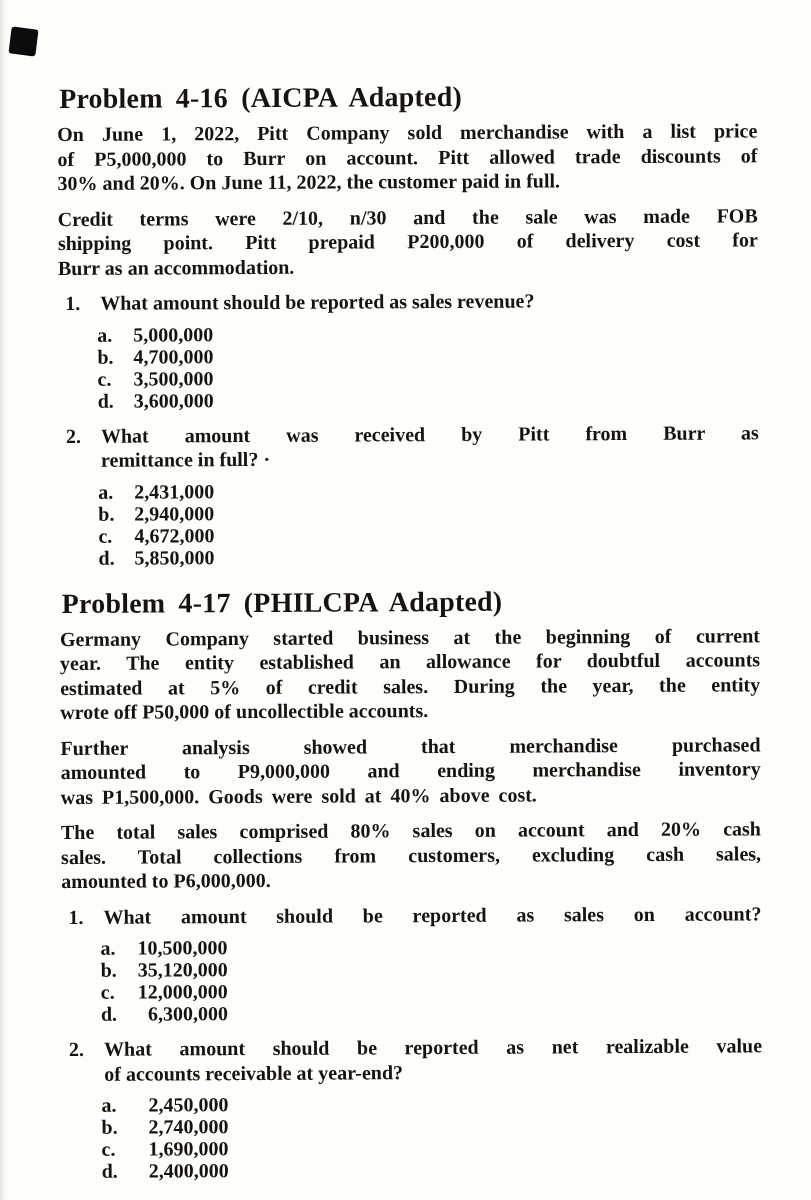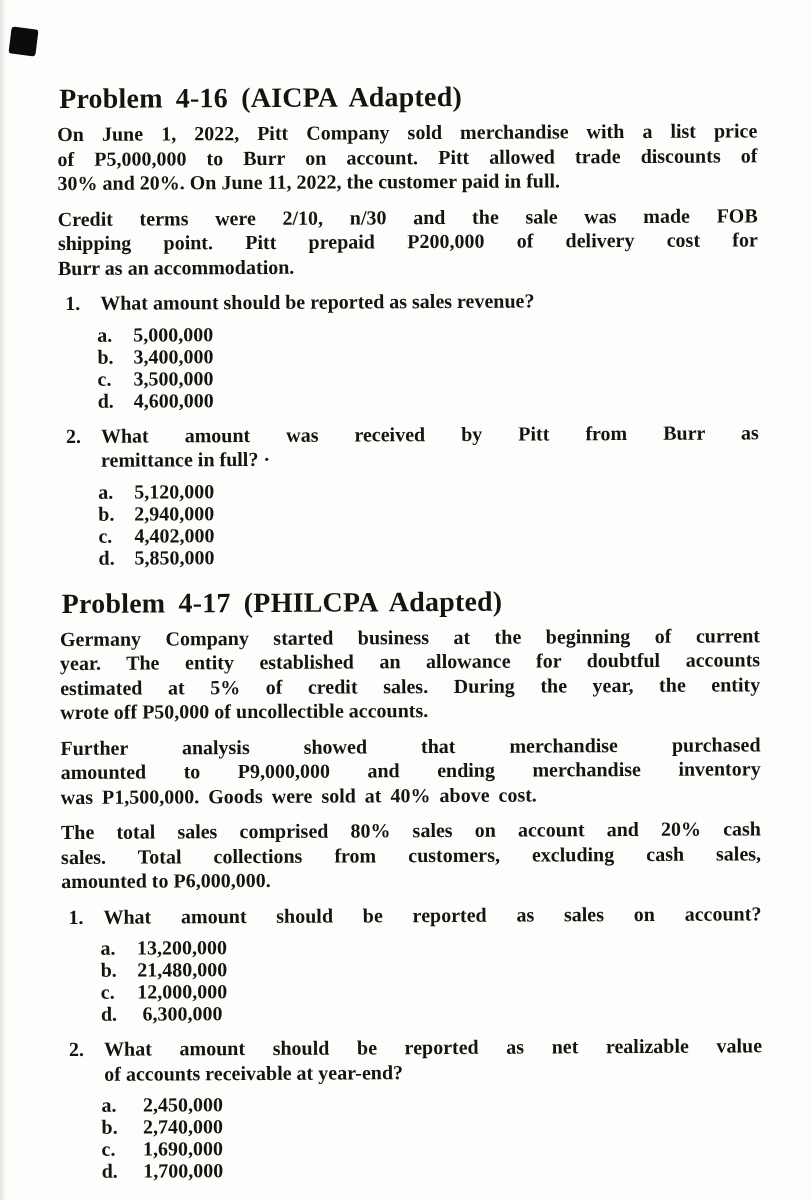--- a/index.html
+++ b/index.html
@@ -51,21 +51,21 @@
     font-size: 20px; line-height: 24.5px;
     margin: 10px 0 0 0;
   }
   .question.q2 { margin-top: 12px; }
   .qnum { position: absolute; left: 7px; top: 0; }
   .opts {
     margin: 8px 0 10px 39px;
     font-size: 20px; line-height: 22px;
   }
   .letter { display: inline-block; width: 36px; }
-  .val { display: inline-block; text-align: center; white-space: pre; }
+  .val { display: inline-block; text-align: right; white-space: pre; }
   .problem-1 .val { min-width: 80px; }
   .problem-2 .val { min-width: 91px; }
 </style>
 </head>
 <body>
 
 <div class="page">
   <div class="edge-band"></div>
   <div class="scan-mark"></div>
 
@@ -86,36 +86,36 @@
         </div>
 
       <div class="question">
         <span class="qnum">1.</span>
         <div class="qtext">
             <div class="jline jline-last">What amount should be reported as sales revenue?</div>
           </div>
       </div>
       <div class="opts">
         <div class="opt"><span class="letter">a.</span><span class="val">5,000,000</span></div>
-        <div class="opt"><span class="letter">b.</span><span class="val">3,400,000</span></div>
+        <div class="opt"><span class="letter">b.</span><span class="val">4,700,000</span></div>
         <div class="opt"><span class="letter">c.</span><span class="val">3,500,000</span></div>
-        <div class="opt"><span class="letter">d.</span><span class="val">4,600,000</span></div>
+        <div class="opt"><span class="letter">d.</span><span class="val">3,600,000</span></div>
       </div>
 
       <div class="question q2">
         <span class="qnum">2.</span>
         <div class="qtext">
             <div class="jline">What amount was received by Pitt from Burr as</div>
             <div class="jline jline-last">remittance in full? ·</div>
           </div>
       </div>
       <div class="opts">
-        <div class="opt"><span class="letter">a.</span><span class="val">5,120,000</span></div>
+        <div class="opt"><span class="letter">a.</span><span class="val">2,431,000</span></div>
         <div class="opt"><span class="letter">b.</span><span class="val">2,940,000</span></div>
-        <div class="opt"><span class="letter">c.</span><span class="val">4,402,000</span></div>
+        <div class="opt"><span class="letter">c.</span><span class="val">4,672,000</span></div>
         <div class="opt"><span class="letter">d.</span><span class="val">5,850,000</span></div>
       </div>
     </section>
 
     <section class="problem problem-2">
       <h2 class="ptitle">Problem 4-17 (PHILCPA Adapted)</h2>
 
       <div class="para">
           <div class="jline">Germany Company started business at the beginning of current</div>
           <div class="jline">year. The entity established an allowance for doubtful accounts</div>
@@ -133,35 +133,35 @@
           <div class="jline jline-last">amounted to P6,000,000.</div>
         </div>
 
       <div class="question">
         <span class="qnum">1.</span>
         <div class="qtext">
             <div class="jline">What amount should be reported as sales on account?</div>
           </div>
       </div>
       <div class="opts">
-        <div class="opt"><span class="letter">a.</span><span class="val">13,200,000</span></div>
-        <div class="opt"><span class="letter">b.</span><span class="val">21,480,000</span></div>
+        <div class="opt"><span class="letter">a.</span><span class="val">10,500,000</span></div>
+        <div class="opt"><span class="letter">b.</span><span class="val">35,120,000</span></div>
         <div class="opt"><span class="letter">c.</span><span class="val">12,000,000</span></div>
         <div class="opt"><span class="letter">d.</span><span class="val">6,300,000</span></div>
       </div>
 
       <div class="question q2">
         <span class="qnum">2.</span>
         <div class="qtext">
             <div class="jline">What amount should be reported as net realizable value</div>
             <div class="jline jline-last">of accounts receivable at year-end?</div>
           </div>
       </div>
       <div class="opts">
         <div class="opt"><span class="letter">a.</span><span class="val">2,450,000</span></div>
         <div class="opt"><span class="letter">b.</span><span class="val">2,740,000</span></div>
         <div class="opt"><span class="letter">c.</span><span class="val">1,690,000</span></div>
-        <div class="opt"><span class="letter">d.</span><span class="val">1,700,000</span></div>
+        <div class="opt"><span class="letter">d.</span><span class="val">2,400,000</span></div>
       </div>
     </section>
 
   </div>
 </div>
 
 </body></html>

